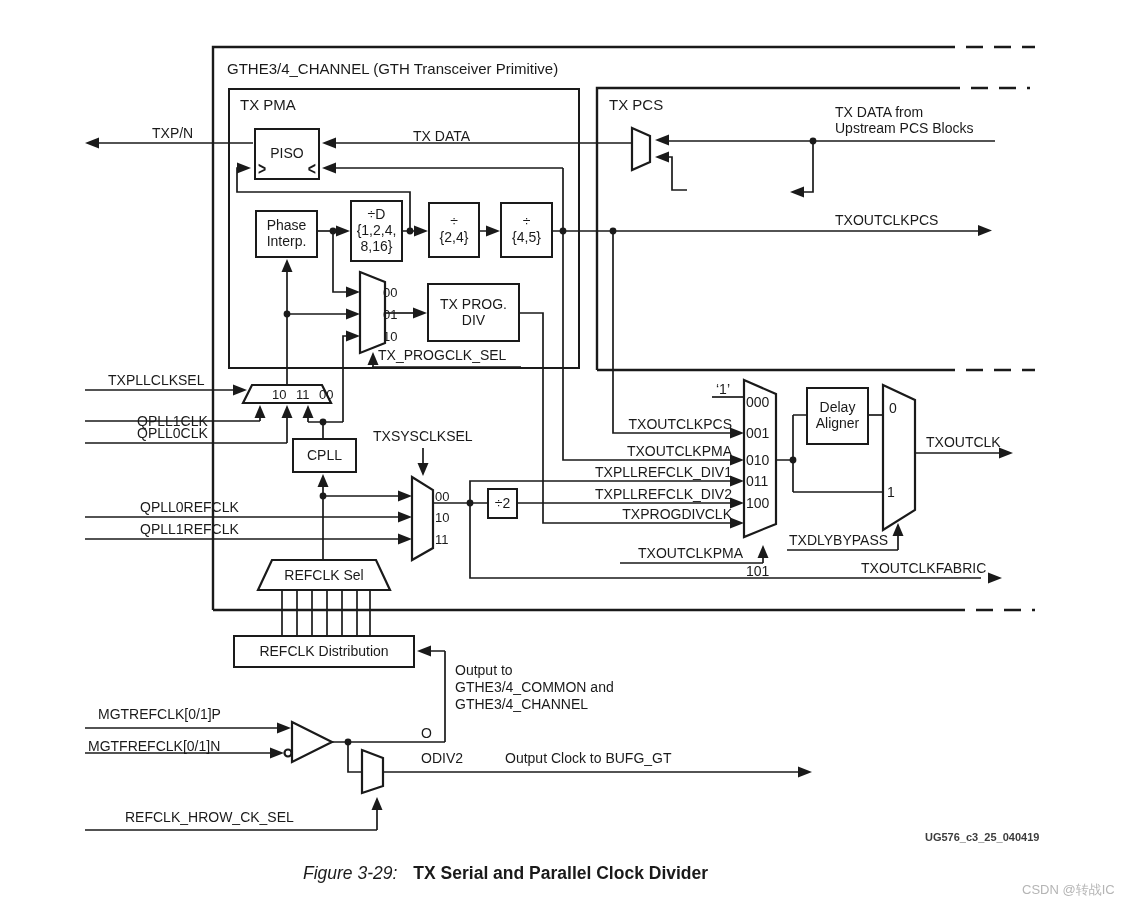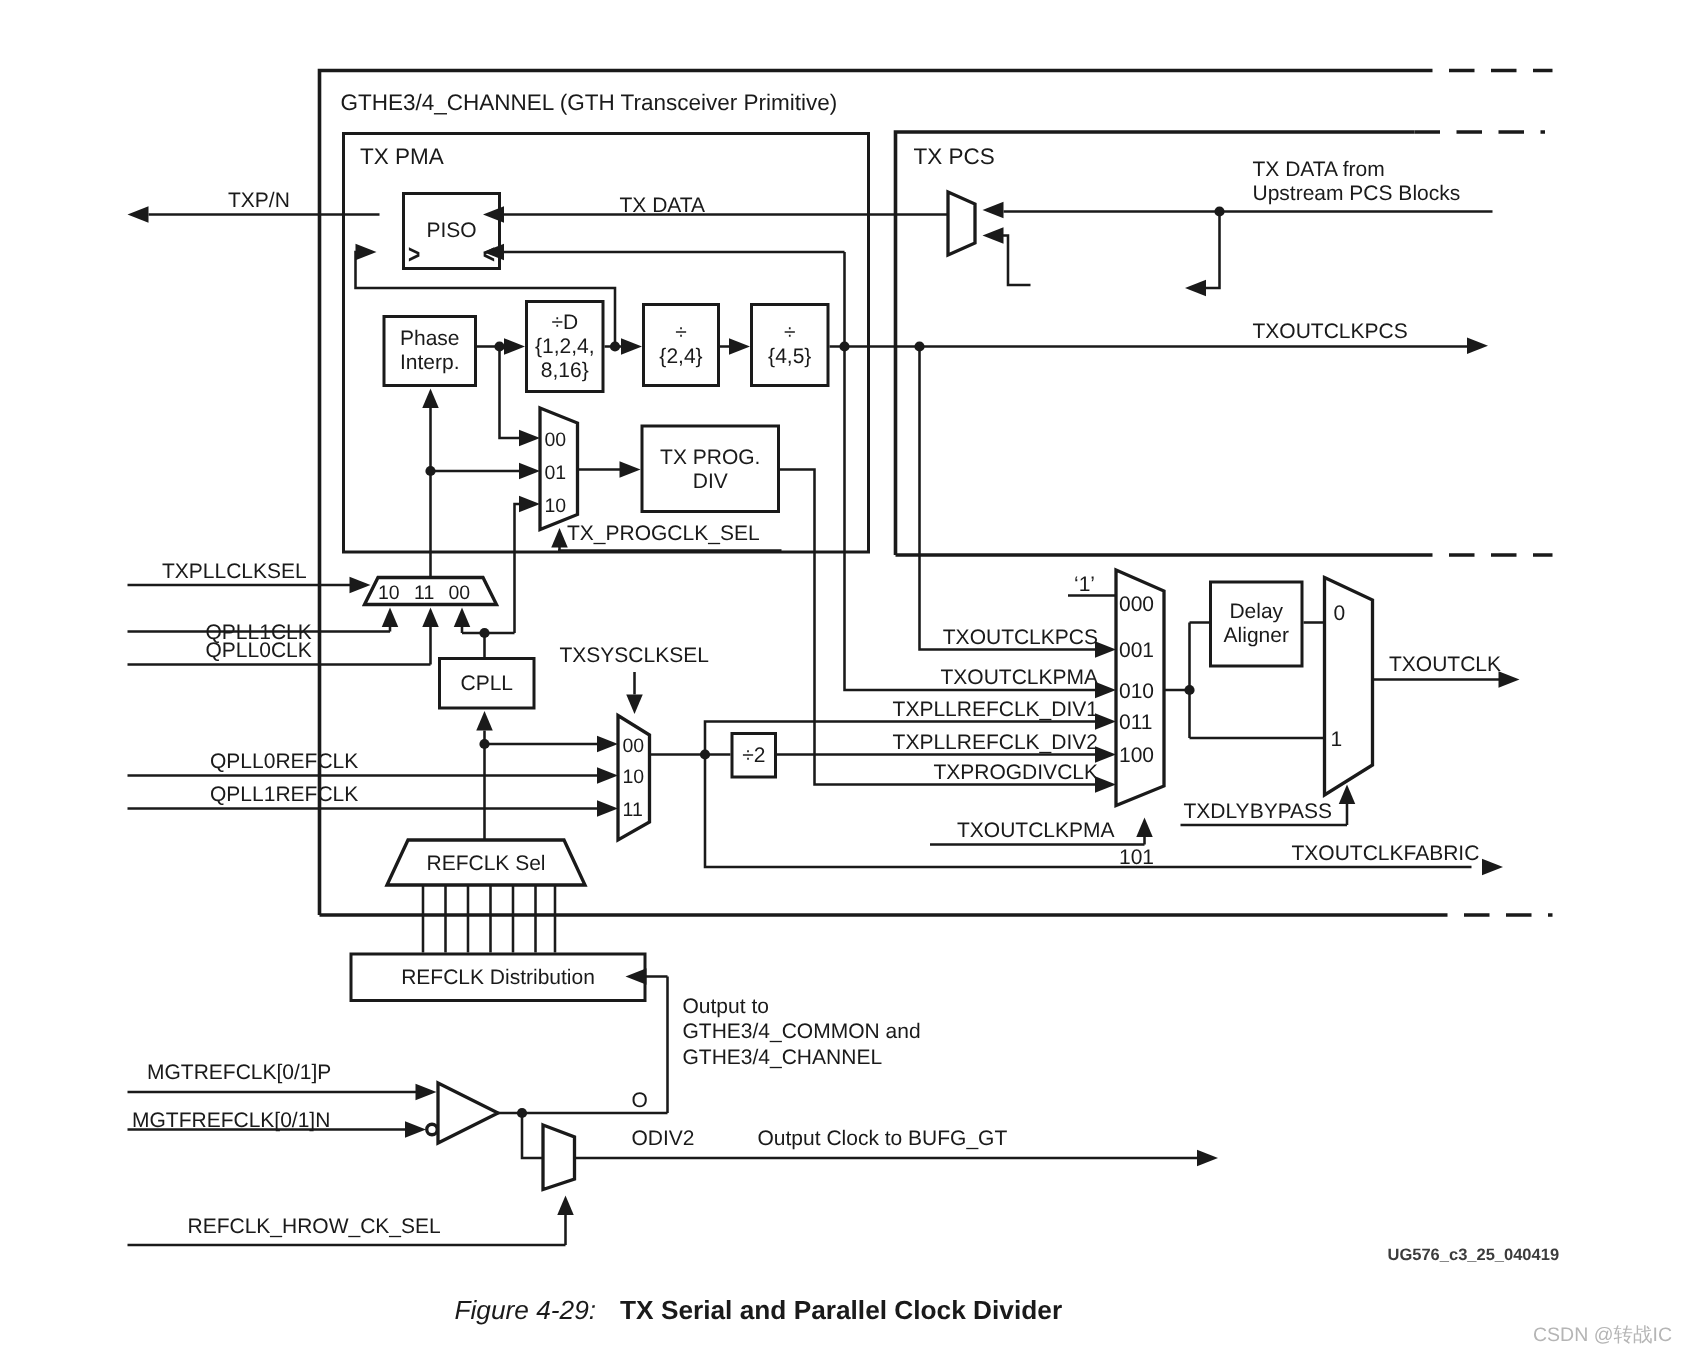--- a/index.html
+++ b/index.html
@@ -5,21 +5,21 @@
   html,body{margin:0;padding:0;background:#ffffff;}
   #stage{position:relative;width:1132px;height:908px;background:#ffffff;overflow:hidden;
          font-family:"Liberation Sans","DejaVu Sans",sans-serif;color:#1a1a1a;}
   #wires{position:absolute;left:0;top:0;z-index:0;}
   .box{position:absolute;border:2px solid #1a1a1a;background:transparent;box-sizing:border-box;
        display:flex;flex-direction:column;align-items:center;justify-content:center;
        text-align:center;font-size:14px;line-height:1.12;z-index:2;}
   .thick{border-width:2.5px;}
   .lbl{position:absolute;white-space:nowrap;font-size:14px;z-index:3;}
   .t15{font-size:15px;}
-  .t13{font-size:13px;}
+  .t13{font-size:13px;margin-left:20px;}
   .rt{text-align:right;}
   .piso-clk{position:absolute;bottom:0px;font-size:14px;font-weight:bold;transform:scaleY(1.25);}
   .caption{position:absolute;left:303px;top:863px;font-size:17.5px;z-index:3;white-space:nowrap;}
   .cap-fig{font-style:italic;}
   .cap-title{font-weight:bold;margin-left:16px;}
   .docref{position:absolute;left:925px;top:831px;font-size:11px;font-weight:bold;color:#3c3c3c;z-index:3;}
   .wmark{position:absolute;left:1022px;top:881px;font-size:13px;color:#b5b5b5;z-index:3;}
 </style>
 </head>
 <body>
@@ -149,21 +149,21 @@
     <circle cx="323" cy="496" r="3.4"></circle>
         <circle cx="470" cy="503" r="3.4"></circle>
     <circle cx="793" cy="460" r="3.4"></circle>
         <circle cx="813" cy="141" r="3.4"></circle>
     <circle cx="348" cy="742" r="3.4"></circle>
   </g>
 </svg>
 
 <div class="box" style="left:228px;top:88px;width:352px;height:281px;"></div>
 
-<div class="box thick" style="left:268px;top:128px;width:66px;height:52px;position:absolute;">
+<div class="box thick" style="left:254px;top:128px;width:66px;height:52px;position:absolute;">
   <span>PISO</span>
   <span class="piso-clk" style="left:2px;">&gt;</span>
   <span class="piso-clk" style="right:2px;">&lt;</span>
 </div>
 
 <div class="box" style="left:255px;top:210px;width:63px;height:48px;">
   <span>Phase</span>
   <span>Interp.</span>
 </div>
 
@@ -195,21 +195,21 @@
 <div class="box thick" style="left:487px;top:488px;width:31px;height:31px;">
   <span>÷2</span>
 </div>
 
 
 <div class="box thick" style="left:806px;top:387px;width:63px;height:58px;">
   <span>Delay</span>
   <span>Aligner</span>
 </div>
 
-<div class="box thick" style="left:233px;top:635px;width:198px;height:33px;">
+<div class="box thick" style="left:233px;top:635px;width:182px;height:33px;">
   <span>REFCLK Distribution</span>
 </div>
 
 
 <span class="lbl t15" style="left:227px;top:60px;">GTHE3/4_CHANNEL (GTH Transceiver Primitive)</span>
 <span class="lbl t15" style="left:240px;top:96px;">TX PMA</span>
 <span class="lbl t15" style="left:609px;top:96px;">TX PCS</span>
 
 <span class="lbl" style="left:152px;top:125px;">TXP/N</span>
 <span class="lbl" style="left:413px;top:128px;">TX DATA</span>
@@ -264,18 +264,18 @@
 <span class="lbl" style="left:88px;top:738px;">MGTFREFCLK[0/1]N</span>
 <span class="lbl" style="left:421px;top:725px;">O</span>
 <span class="lbl" style="left:421px;top:750px;">ODIV2</span>
 <span class="lbl" style="left:505px;top:750px;">Output Clock to BUFG_GT</span>
 <span class="lbl" style="left:455px;top:662px;">Output to</span>
 <span class="lbl" style="left:455px;top:679px;">GTHE3/4_COMMON and</span>
 <span class="lbl" style="left:455px;top:696px;">GTHE3/4_CHANNEL</span>
 <span class="lbl" style="left:125px;top:809px;">REFCLK_HROW_CK_SEL</span>
 
 <div class="caption">
-  <span class="cap-fig">Figure 4-29:</span><span class="cap-title">TX Serial and Parallel Clock Divider</span>
+  <span class="cap-fig">Figure 3-29:</span><span class="cap-title">TX Serial and Parallel Clock Divider</span>
 </div>
 <span class="docref">UG576_c3_25_040419</span>
 <span class="wmark">CSDN @转战IC</span>
 
 </div>
 
 </body></html>

